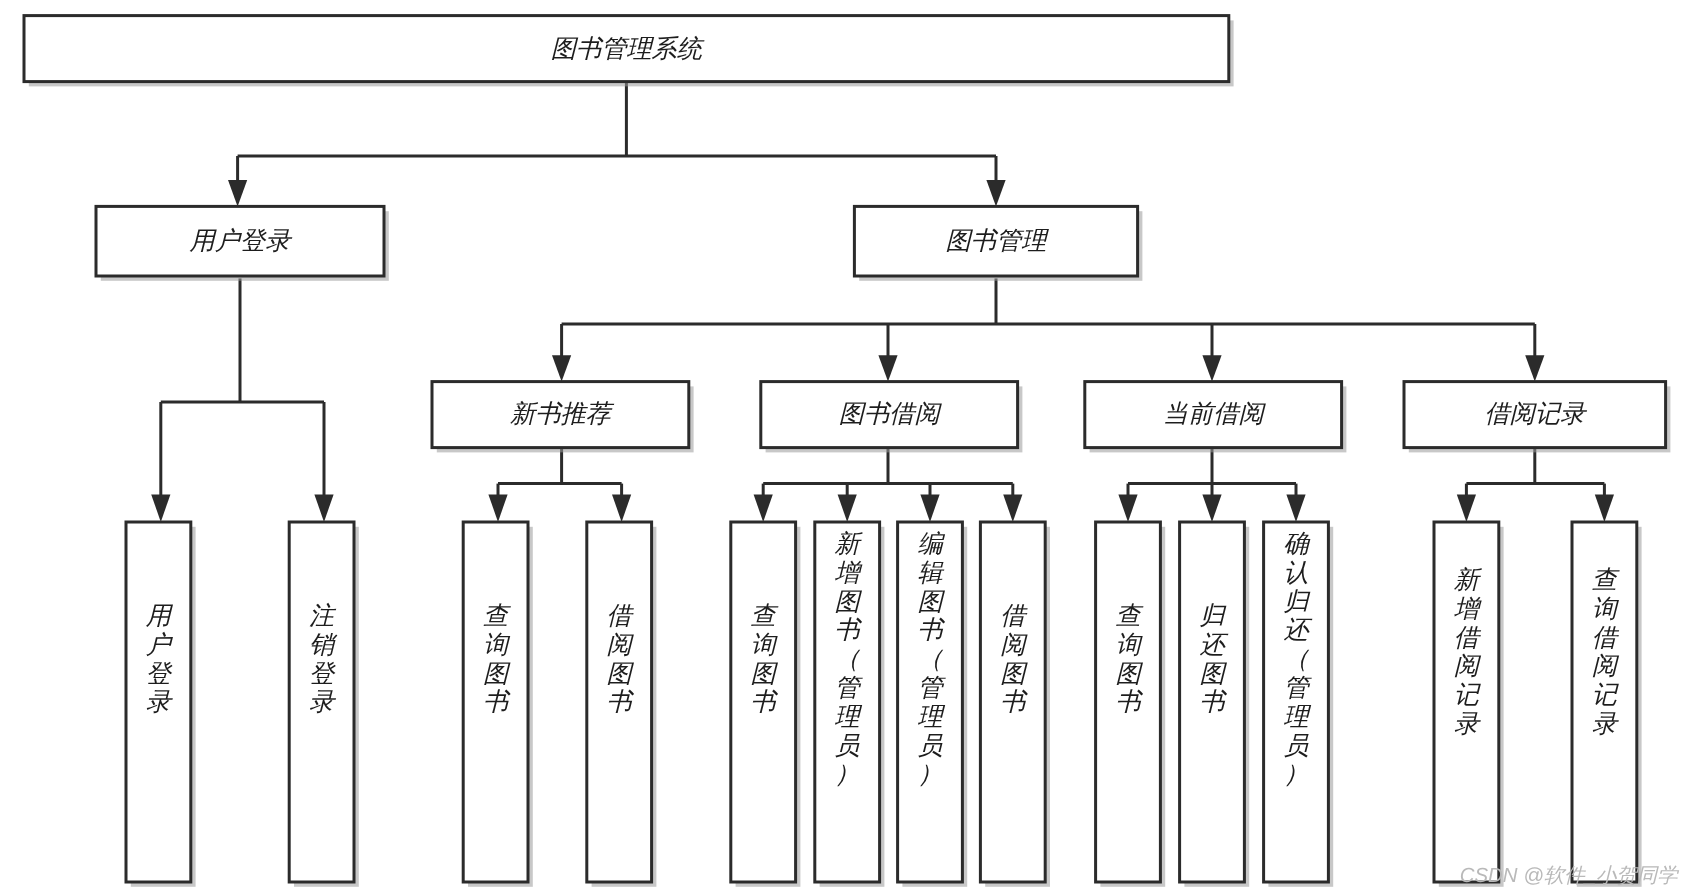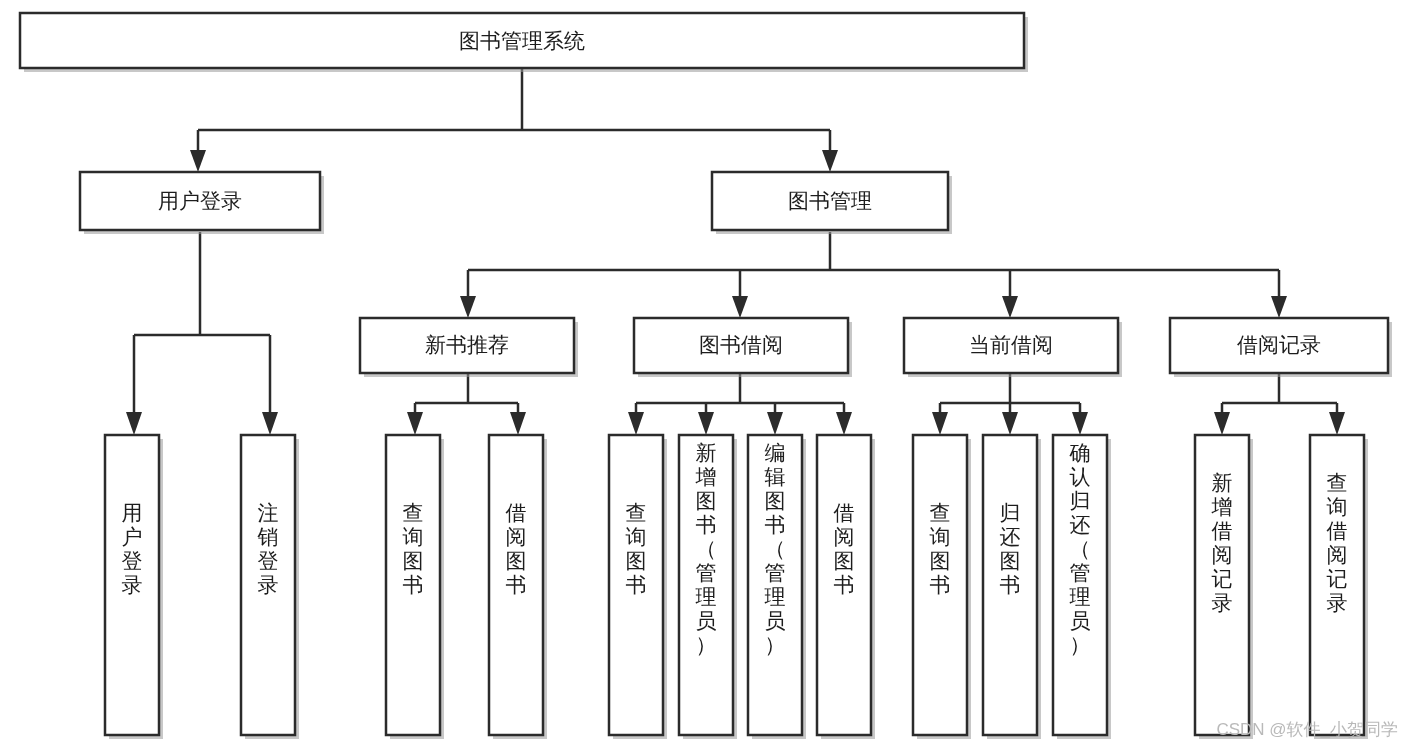--- a/index.html
+++ b/index.html
@@ -11,20 +11,21 @@
     width: 1405px;
     height: 747px;
     font-family: "Liberation Sans", "DejaVu Sans", sans-serif;
     overflow: hidden;
     position: relative;
   }
   #diagram-root {
     position: relative;
     width: 1405px;
     height: 747px;
+    font-style: italic;
   }
   svg#flowchart {
     position: absolute;
     top: 0;
     left: 0;
     width: 1405px;
     height: 747px;
     display: block;
   }
   .node-box {

